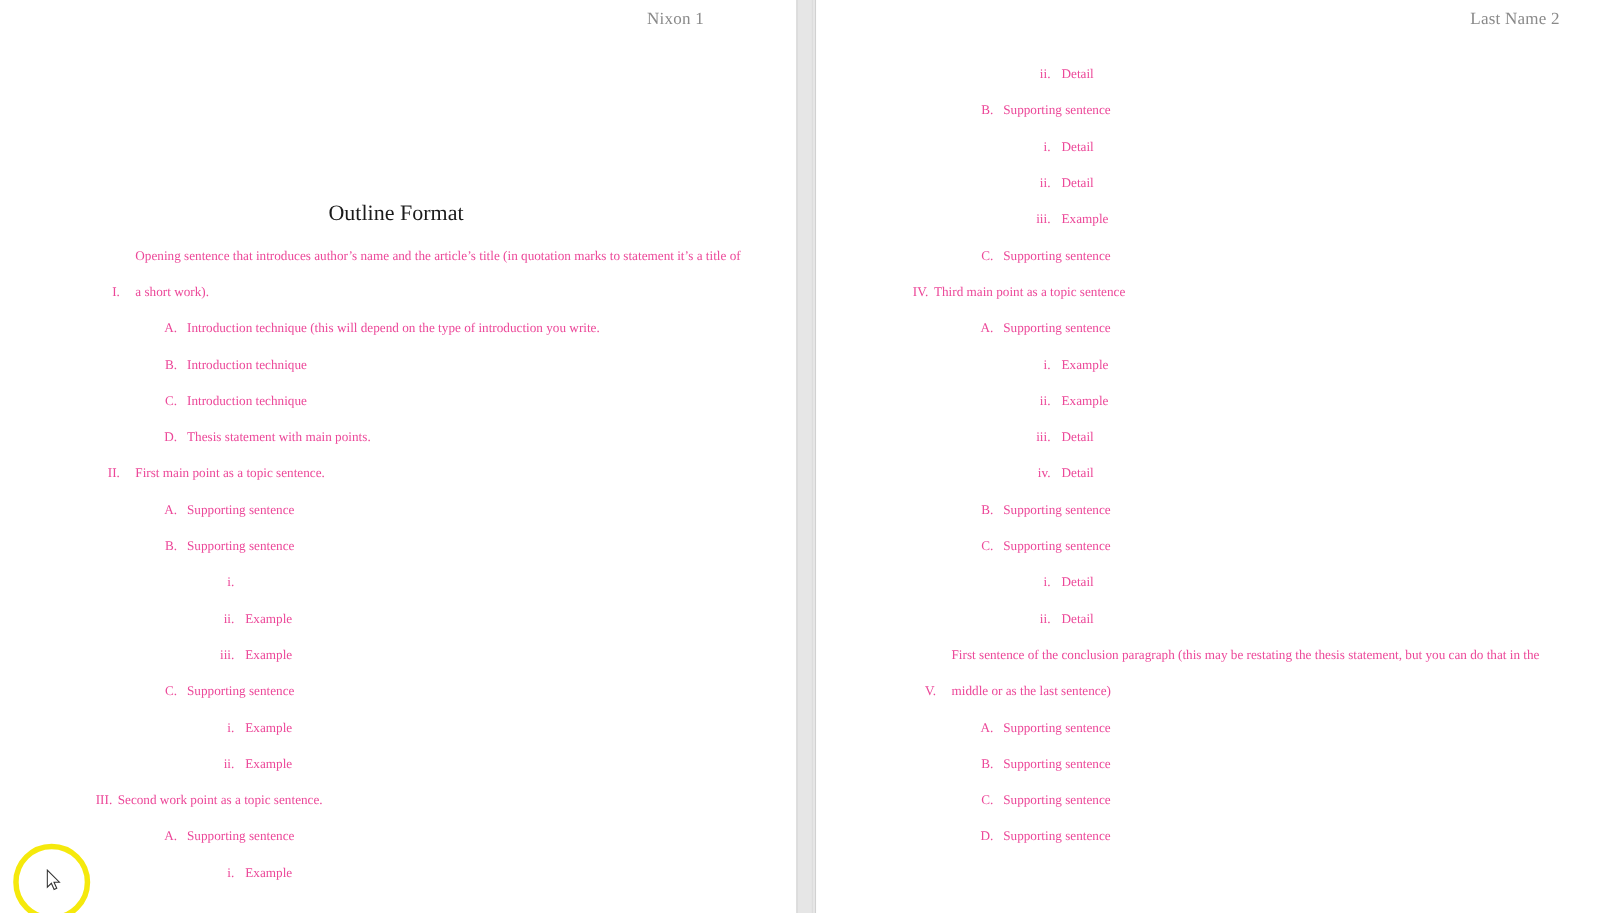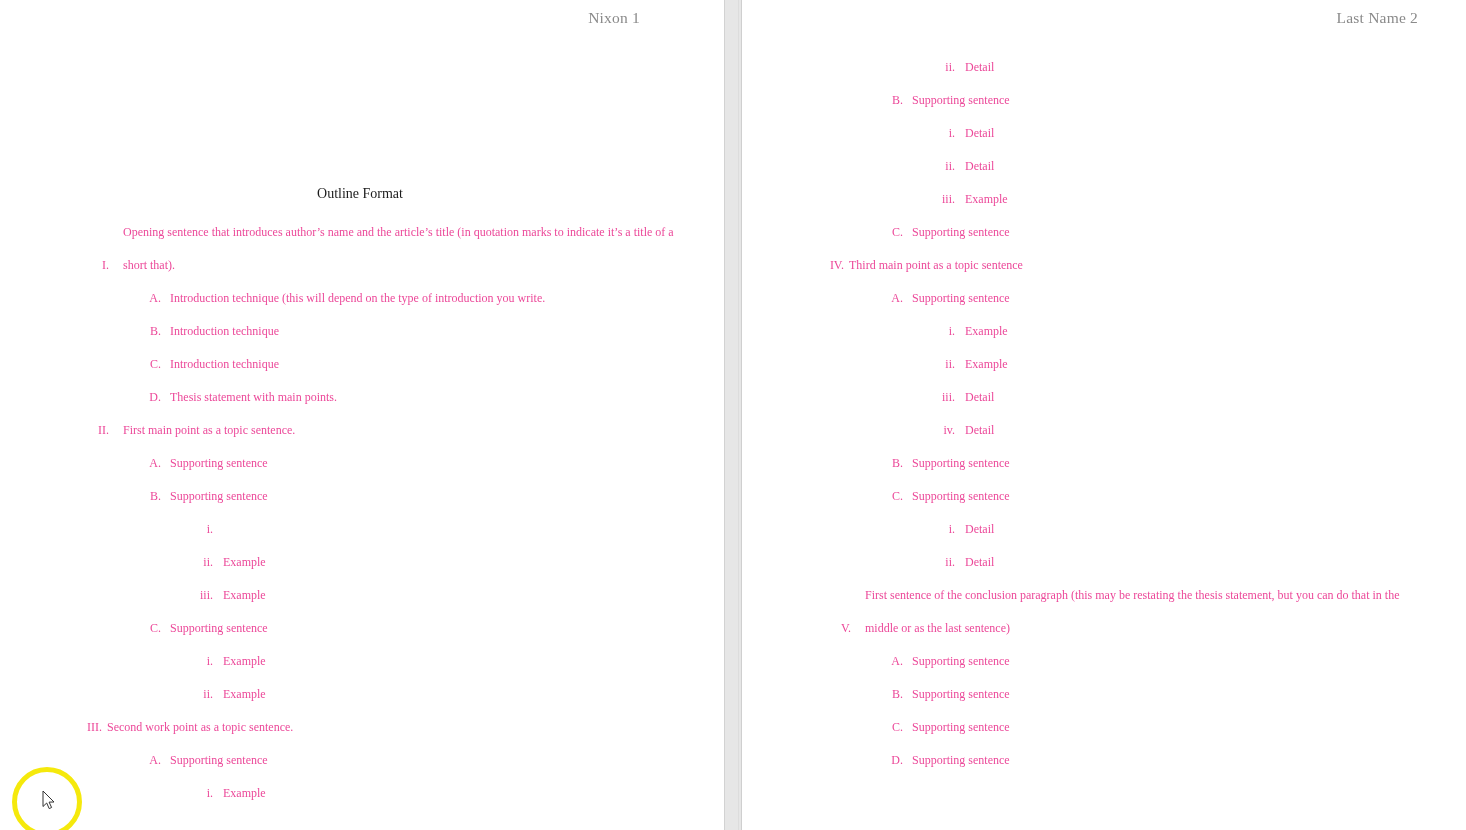--- a/index.html
+++ b/index.html
@@ -87,21 +87,21 @@
     height: 33px;
     white-space: nowrap;
   }
 
   .doc-title {
     position: absolute;
     top: 183px;
     left: 80px;
     width: 560px;
     text-align: center;
-    font-size: 14px;
+    font-size: 20px;
     color: #1b1b1b;
     line-height: 22px;
   }
 
   
   .outline {
     position: absolute;
     left: 80px;
     width: 600px;
   }
@@ -182,21 +182,21 @@
     <div class="page-body">
 
       <div class="running-head">Nixon 1</div>
 
 
       <div class="doc-title">Outline Format</div>
 
       <div class="outline">
           <div class="row lvl1">
             <span class="marker">I.</span>
-            <span class="row-text">Opening sentence that introduces author’s name and the article’s title (in quotation marks to indicate it’s a title of a short that).</span>
+            <span class="row-text">Opening sentence that introduces author’s name and the article’s title (in quotation marks to statement it’s a title of a short work).</span>
           </div>
           <div class="row lvl2">
             <span class="marker">A.</span>
             <span class="row-text">Introduction technique (this will depend on the type of introduction you write.</span>
           </div>
           <div class="row lvl2">
             <span class="marker">B.</span>
             <span class="row-text">Introduction technique</span>
           </div>
           <div class="row lvl2">

